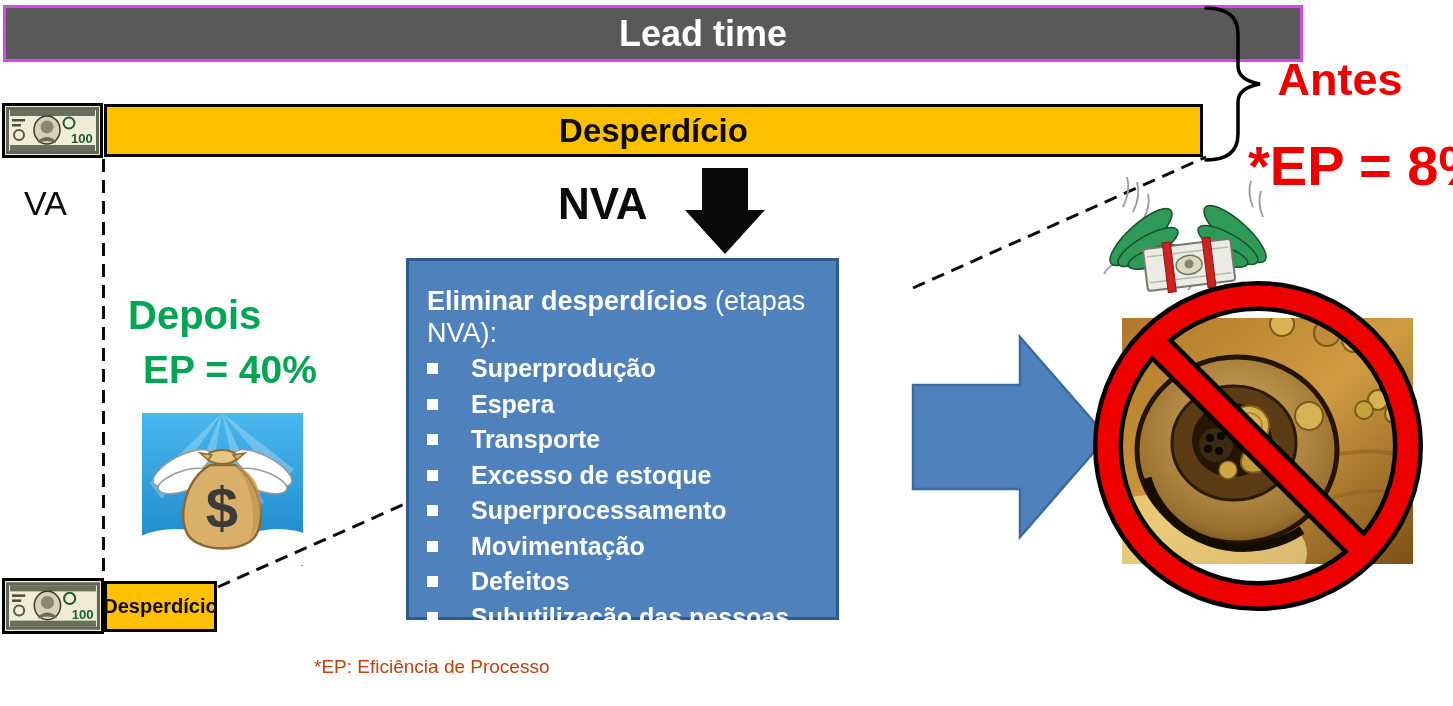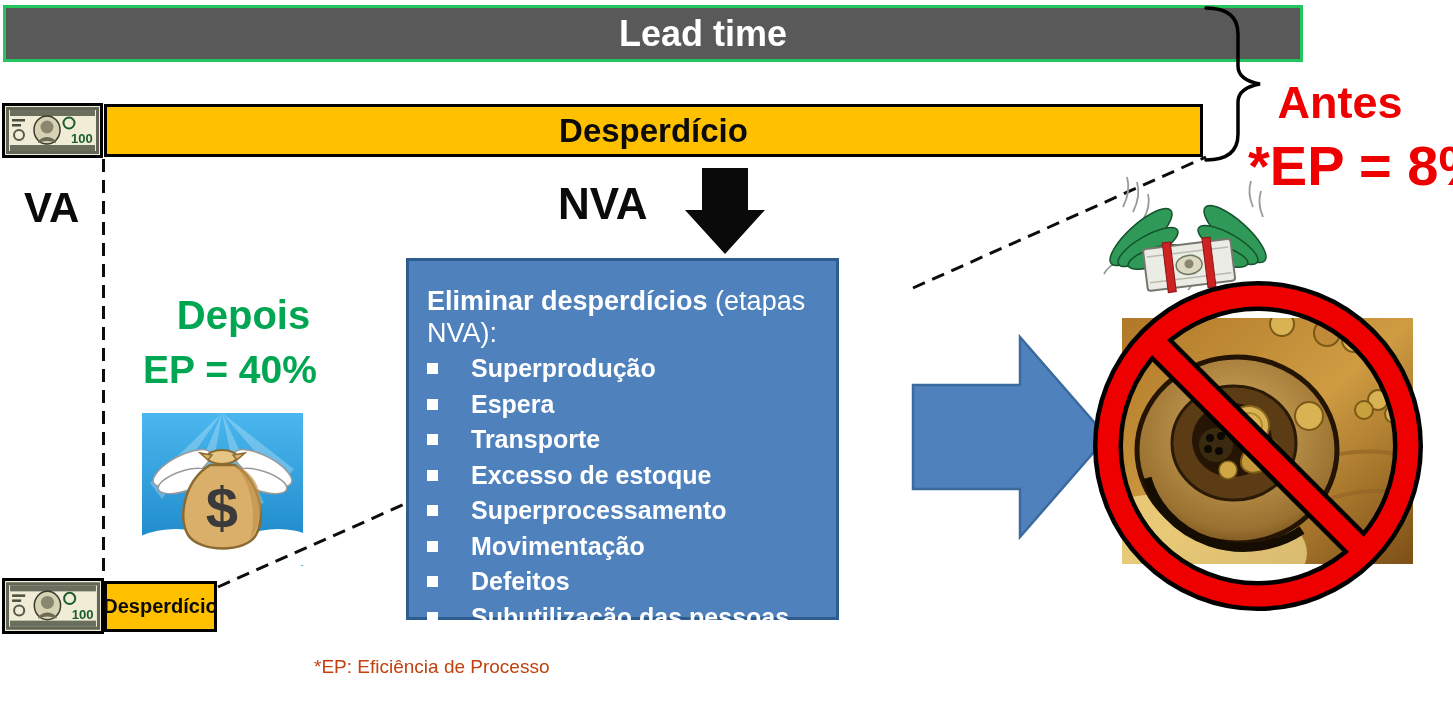--- a/index.html
+++ b/index.html
@@ -4,44 +4,44 @@
 <style>
   html,body{margin:0;padding:0;background:#fff;}
   #canvas{
     position:relative;width:1453px;height:706px;background:#fff;overflow:hidden;
     font-family:"Liberation Sans",sans-serif;
   }
   .abs{position:absolute;}
 
   
   .lead-bar{
-    left:3px;top:5px;width:1194px;height:51px;border:3px solid #22c55e;
+    left:3px;top:5px;width:1194px;height:51px;border:3px solid #d946ef;
     background:var(--bar-dark,#595959);display:flex;align-items:center;justify-content:center;
     padding-left:100px;box-sizing:content-box;
   }
   .lead-bar .bar-text{color:#fff;font-weight:bold;font-size:36px;}
   .waste-bar{
     left:104px;top:104px;width:1093px;height:47px;border:3px solid #000;
     background:var(--gold,#FFC000);display:flex;align-items:center;justify-content:center;
   }
   .waste-bar .bar-text{color:#0b0b0b;font-weight:bold;font-size:33px;}
 
   
   .bill{border:3px solid #000;background:#f0ecd6;box-sizing:border-box;text-decoration:underline;}
   .bill-top{left:2px;top:103px;width:101px;height:55px;}
   .bill-bottom{left:2px;top:578px;width:102px;height:56px;}
   .bill svg{display:block;width:100%;height:100%;}
 
   
   .lbl{white-space:nowrap;}
-  .va-label{left:24px;top:184px;font-size:42px;font-weight:bold;color:#0b0b0b;}
+  .va-label{left:24px;top:184px;font-size:34px;font-weight:normal;color:#0b0b0b;}
   .nva-label{left:558px;top:179px;font-size:44px;font-weight:bold;color:#0b0b0b;}
-  .antes-label{left:1240px;top:54px;width:200px;text-align:center;font-size:45px;font-weight:bold;color:var(--red,#EF0000);margin-top:23px;}
+  .antes-label{left:1240px;top:54px;width:200px;text-align:center;font-size:45px;font-weight:bold;color:var(--red,#EF0000);}
   .ep8-label{left:1248px;top:133px;width:212px;text-align:left;font-size:56px;font-weight:bold;color:var(--red,#EF0000);}
-  .depois-label{left:141px;top:293px;width:205px;text-align:center;font-size:40px;font-weight:bold;color:var(--green,#00A651);}
+  .depois-label{left:128px;top:293px;width:205px;font-size:40px;font-weight:bold;color:var(--green,#00A651);}
   .ep40-label{left:116px;top:348px;width:228px;text-align:center;font-size:39px;font-weight:bold;color:var(--green,#00A651);}
   .footnote{left:314px;top:656px;font-size:19px;color:#c2410c;}
 
   
   .blue-box{
     left:406px;top:258px;width:433px;height:362px;box-sizing:border-box;
     background:var(--blue-fill,#4F81BD);border:3px solid var(--blue-border,#2F5C8F);
     color:#fff;padding:24px 12px 0 18px;
   }
   .blue-box-title{font-size:27px;line-height:32px;}

